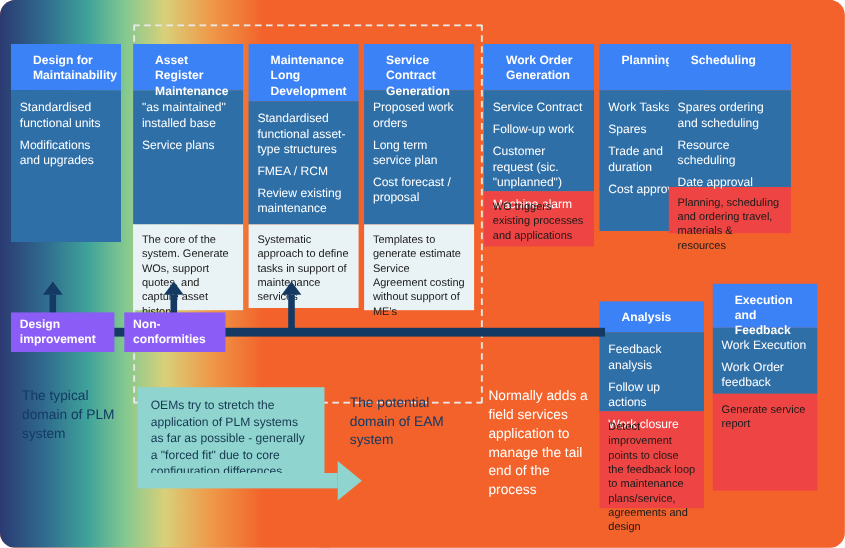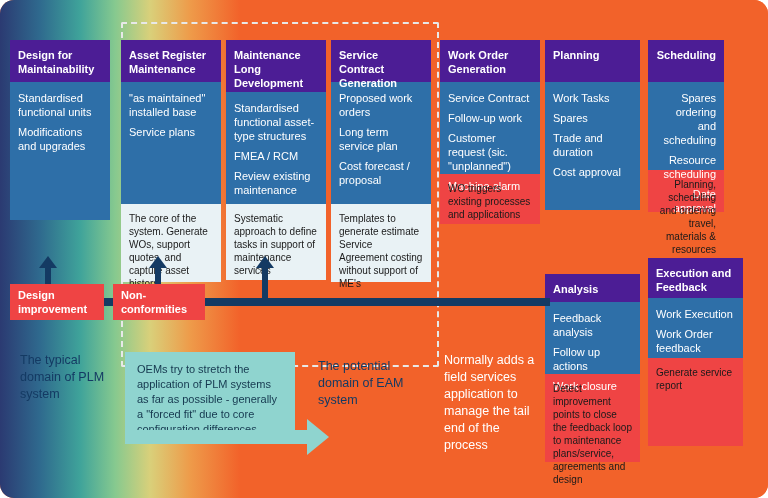--- a/index.html
+++ b/index.html
@@ -45,26 +45,26 @@
     border-radius: 2px;
     box-sizing: border-box;
   }
 
   
   .col {
     position: absolute;
     box-sizing: border-box;
   }
   .col-head {
-    background: #4c1d95;
+    background: #3b82f6;
     color: #ffffff;
     font-weight: bold;
     font-size: 11px;
     line-height: 14px;
-    padding: 8px 8px 8px 8px;
+    padding: 8px 8px 8px 20px;
     box-sizing: border-box;
   }
   .col-body {
     background: #2e6fa8;
     color: #ffffff;
     font-size: 11px;
     line-height: 14px;
     padding: 9px 8px 10px 8px;
     box-sizing: border-box;
   }
@@ -76,21 +76,21 @@
     padding: 8px 8px 8px 8px;
     box-sizing: border-box;
   }
   .col-note.plain { background: #ef4444; }
   .item { margin: 0 0 6px 0; }
   .item:last-child { margin-bottom: 0; }
 
   
   .imp-box {
     position: absolute;
-    background: #ef4444;
+    background: #8b5cf6;
     color: #ffffff;
     font-weight: bold;
     font-size: 11px;
     line-height: 14px;
     box-sizing: border-box;
     padding: 7px 8px;
     display: flex;
     align-items: center;
   }
   .connector-bar {
@@ -203,21 +203,21 @@
   <div class="col" style="left:545px; top:40px; width:95px;">
     <div class="col-head" style="height:42px;">Planning</div>
     <div class="col-body" style="height:128px;">
       <div class="item">Work Tasks</div>
       <div class="item">Spares</div>
       <div class="item">Trade and duration</div>
       <div class="item">Cost approval</div>
     </div>
   </div>
 
-  <div class="col" style="left:648px; top:40px; width:76px;text-align:right;">
+  <div class="col" style="left:608px; top:40px; width:111px;">
     <div class="col-head" style="height:42px;">Scheduling</div>
     <div class="col-body" style="height:88px;">
       <div class="item">Spares ordering and scheduling</div>
       <div class="item">Resource scheduling</div>
       <div class="item">Date approval</div>
     </div>
     <div class="col-note plain" style="height:42px;">Planning, scheduling and ordering travel, materials &amp; resources</div>
   </div>
 
   <div class="col" style="left:545px; top:258px; width:95px;margin-top:16px;">

